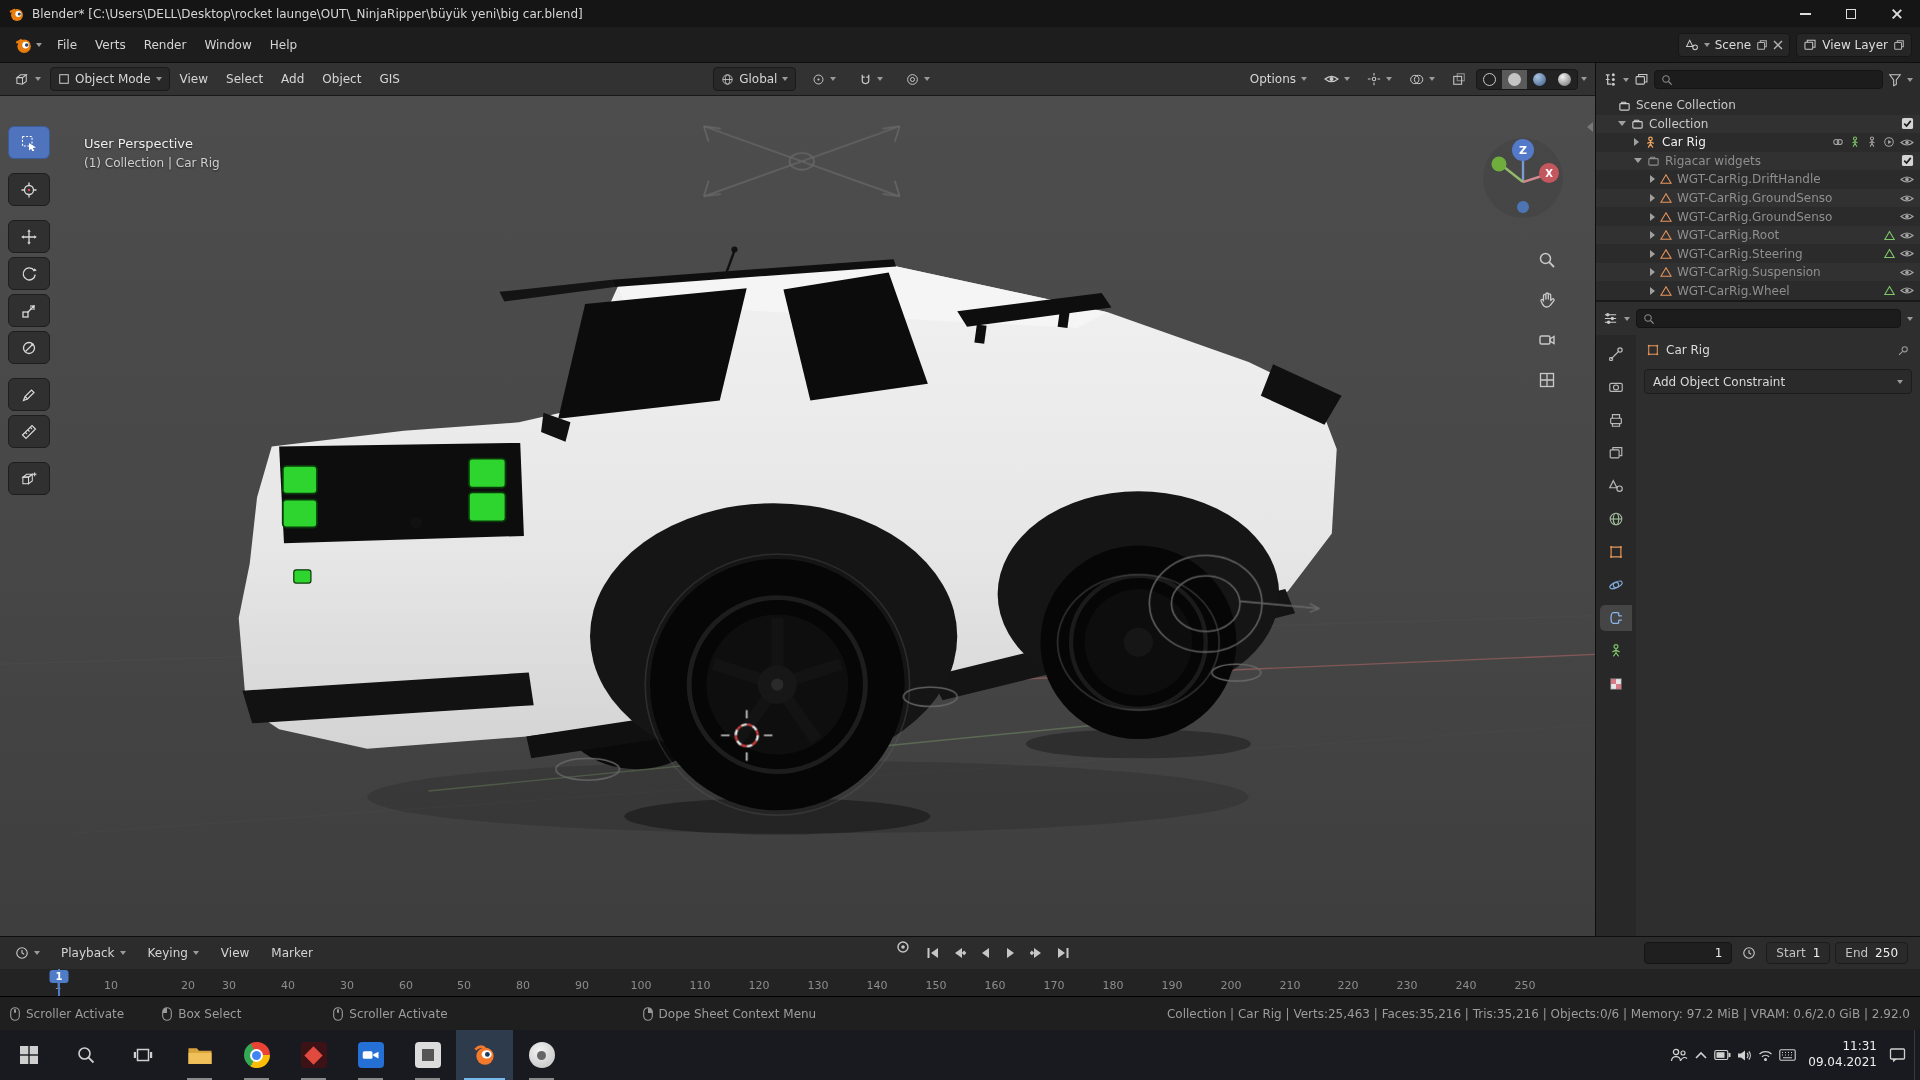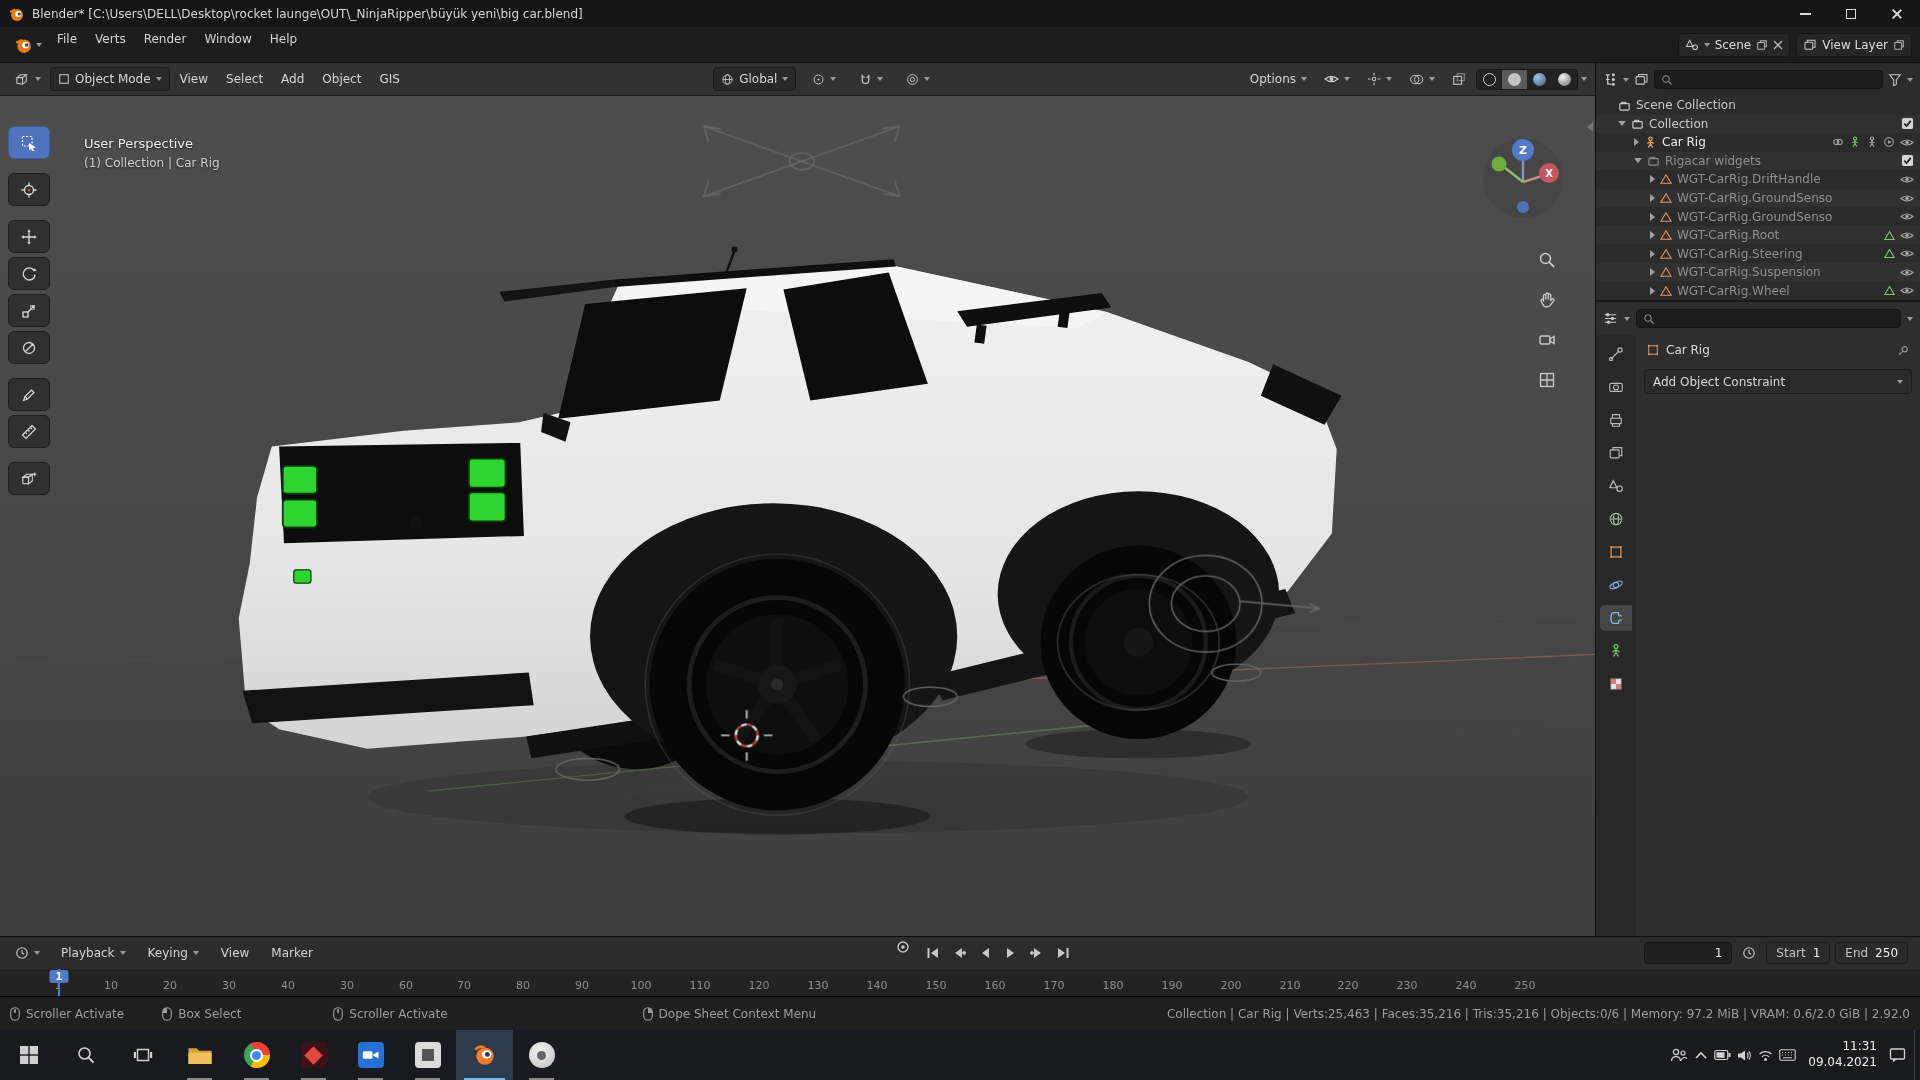--- a/index.html
+++ b/index.html
@@ -12,21 +12,21 @@
 .titlebar .title{color:#d6d6d6;white-space:nowrap;overflow:hidden}
 .win-btns{margin-left:auto;display:flex;height:100%}
 .win-btn{width:46px;display:flex;align-items:center;justify-content:center}
 .glyph-min{width:11px;height:2px;background:#ddd}
 .glyph-max{width:10px;height:10px;border:1px solid #ddd}
 .glyph-close{position:relative;width:12px;height:12px}
 .glyph-close::before,.glyph-close::after{content:"";position:absolute;left:5px;top:0;width:1.6px;height:12px;background:#ddd}
 .glyph-close::before{transform:rotate(45deg)}.glyph-close::after{transform:rotate(-45deg)}
 
 
-.topbar{height:36px;background:#1d1d1d;display:flex;padding:0 8px;flex:none;border-bottom:1px solid #0e0e0e}
+.topbar{height:36px;background:#1d1d1d;display:flex;align-items:center;padding:0 8px;flex:none;border-bottom:1px solid #0e0e0e}
 .menu-item{padding:5px 9px;color:#d4d4d4;border-radius:4px;white-space:nowrap}
 .logo-btn{display:flex;align-items:center;gap:4px;padding:0 6px}
 .chev{width:0;height:0;border-left:3.5px solid transparent;border-right:3.5px solid transparent;border-top:4.5px solid #9a9a9a;display:inline-block;flex:none}
 .ws-tabs{display:flex;align-items:center;margin-left:12px}
 .ws-tab{padding:5px 11px;color:#b4b4b4;border-right:1px solid #2a2a2a;white-space:nowrap}
 .ws-tab.active{background:#4b4b4b;color:#fff;border-radius:5px;border-right:none}
 .ws-add{padding:4px 9px;color:#b4b4b4}
 .top-right{margin-left:auto;display:flex;align-items:center;gap:6px}
 .id-widget{display:flex;align-items:center;gap:5px;background:#262626;border:1px solid #161616;border-radius:4px;height:24px;padding:0 6px}
 .id-widget .lbl{color:#dcdcdc}
@@ -930,26 +930,26 @@
           </div>
         <div class="tl-field">
             <span class="k">End</span>
             <span class="v">250</span>
           </div>
       </div>
     </div>
     <div class="tl-ruler">
       <span class="tick" style="left:58px">1</span>
       <span class="tick" style="left:111px">10</span>
-      <span class="tick" style="left:170px">20</span>
+      <span class="tick" style="left:188px">20</span>
       <span class="tick" style="left:229px">30</span>
       <span class="tick" style="left:288px">40</span>
       <span class="tick" style="left:347px">30</span>
       <span class="tick" style="left:406px">60</span>
-      <span class="tick" style="left:464px">70</span>
+      <span class="tick" style="left:464px">50</span>
       <span class="tick" style="left:523px">80</span>
       <span class="tick" style="left:582px">90</span>
       <span class="tick" style="left:641px">100</span>
       <span class="tick" style="left:700px">110</span>
       <span class="tick" style="left:759px">120</span>
       <span class="tick" style="left:818px">130</span>
       <span class="tick" style="left:877px">140</span>
       <span class="tick" style="left:936px">150</span>
       <span class="tick" style="left:995px">160</span>
       <span class="tick" style="left:1054px">170</span>

